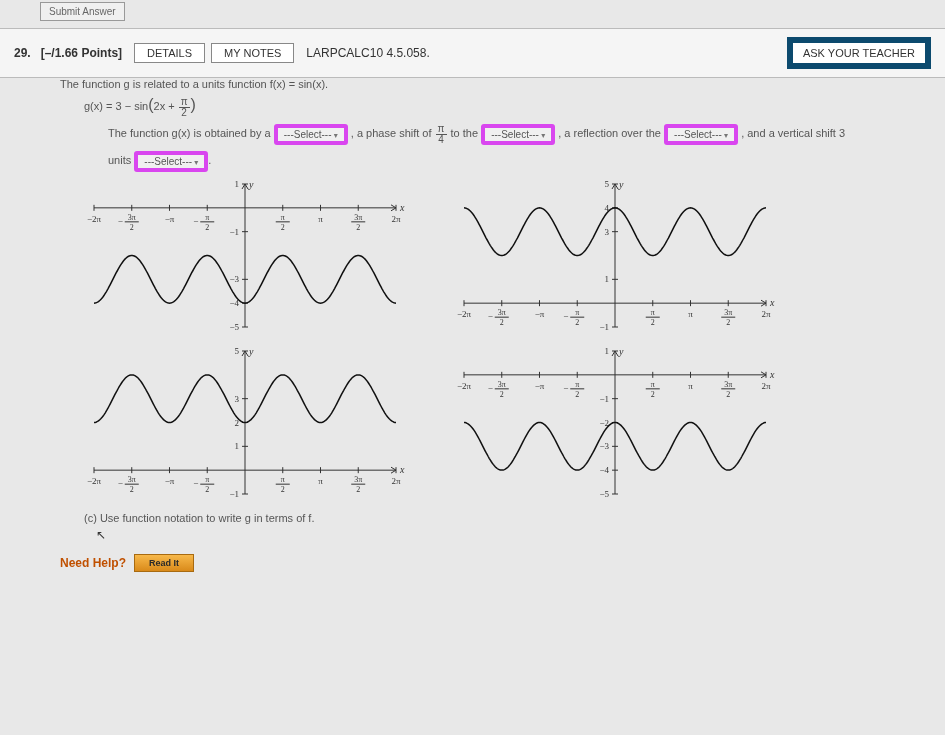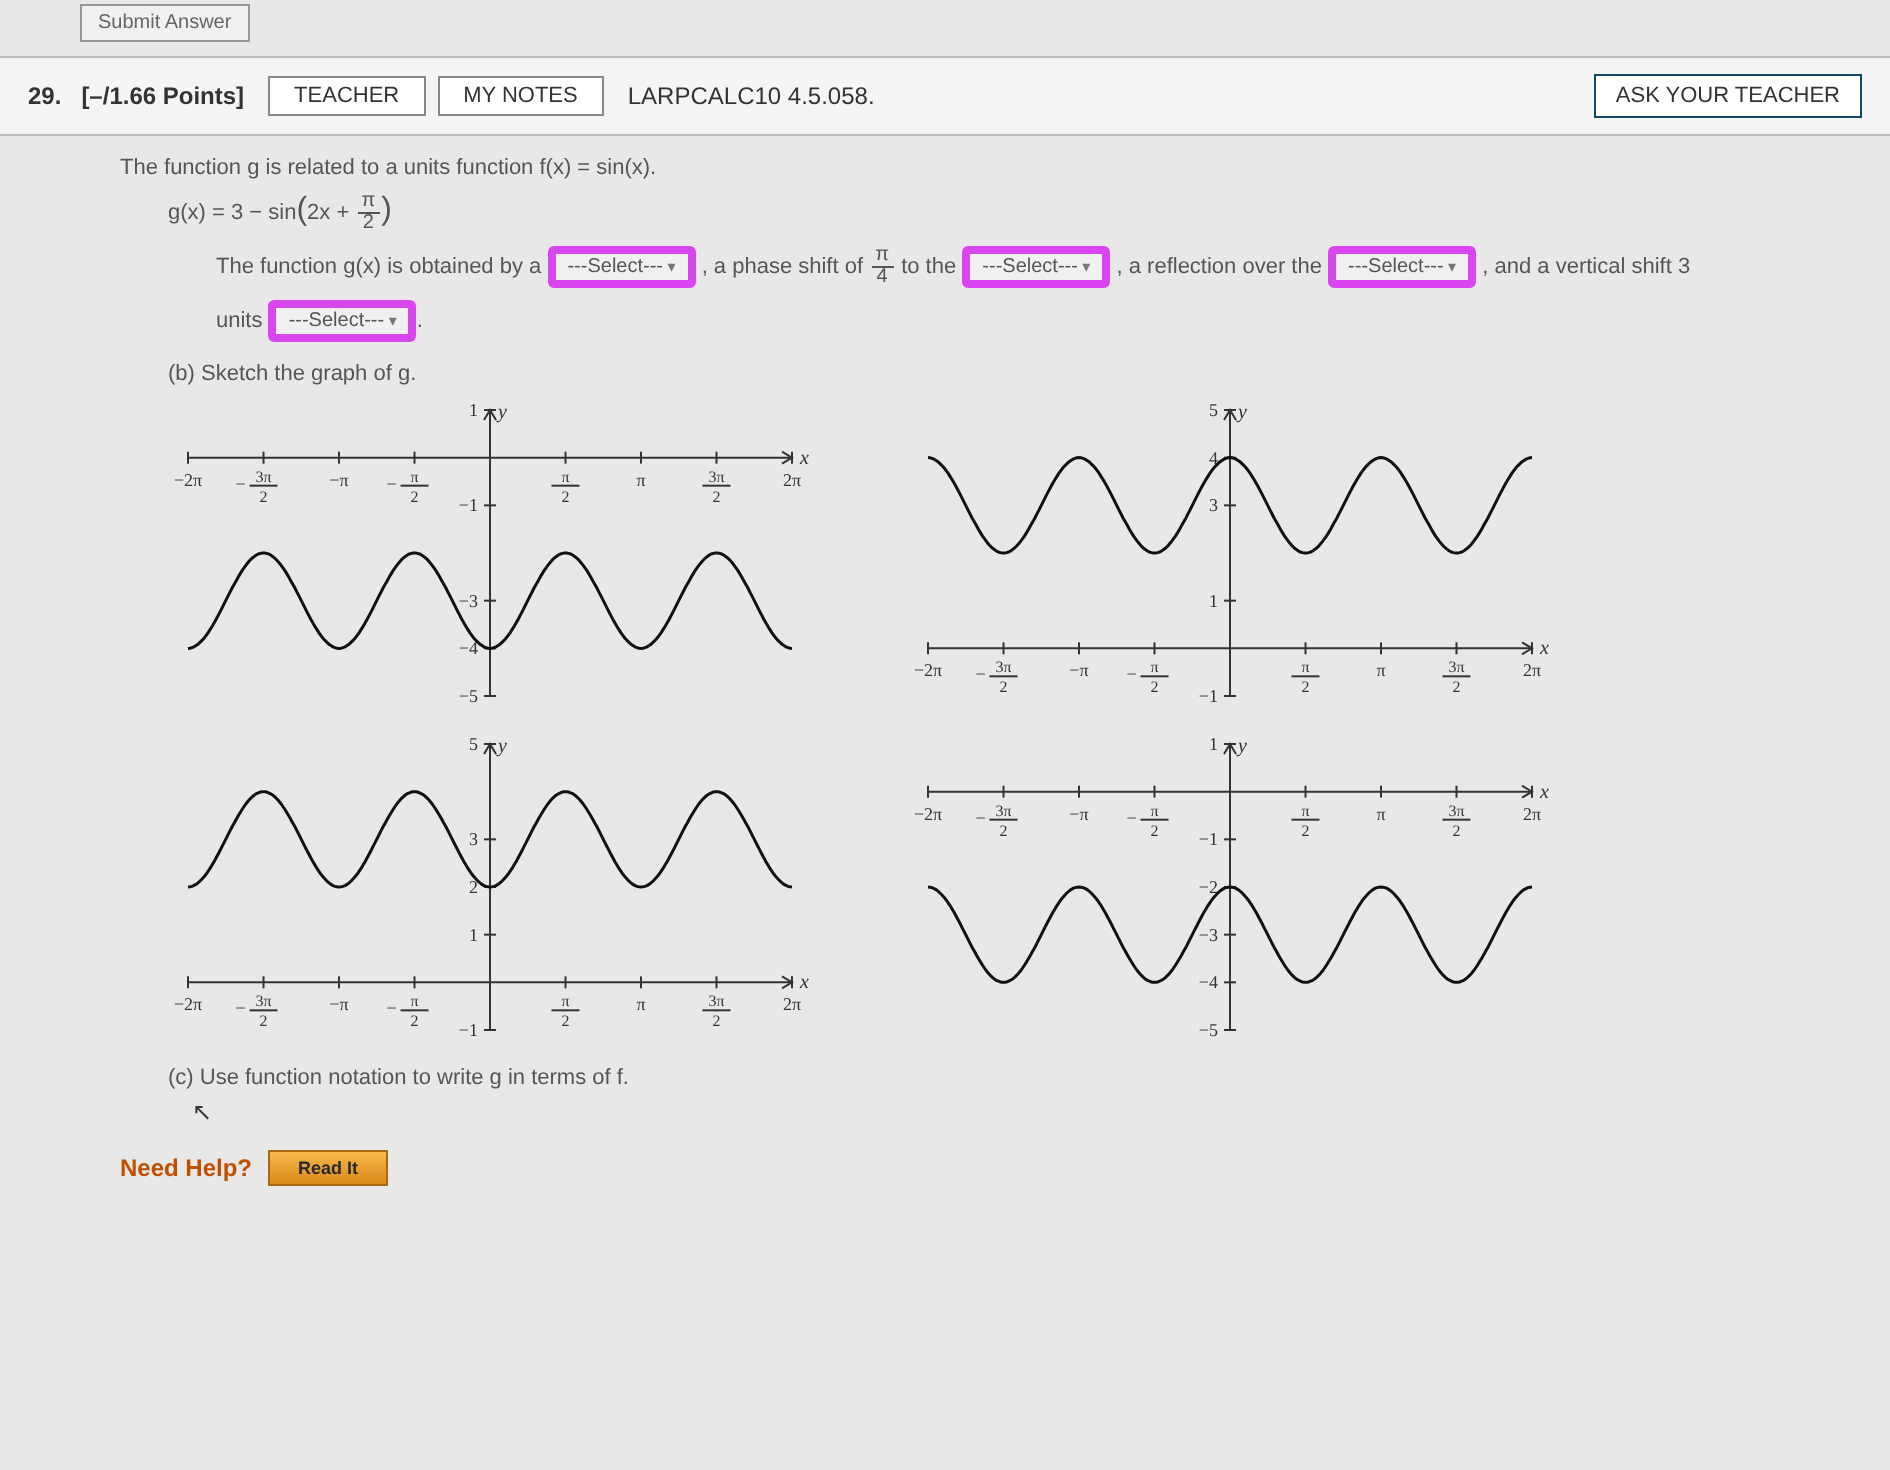--- a/index.html
+++ b/index.html
@@ -39,21 +39,21 @@
     border: 1px solid #888;
     background: #fff;
     padding: 3px 12px;
     font-size: 11px;
     color: #333;
     cursor: pointer;
   }
   .refid { font-size: 12px; color: #333; margin-left: 6px; }
   .ask-btn {
     margin-left: auto;
-    border: 1px solid #0c4a6e;
+    border: 6px solid #0c4a6e;
     background: #fff;
     padding: 4px 10px;
     font-size: 11px;
     color: #333;
     cursor: pointer;
   }
   .content {
     position: absolute;
     top: 70px; left: 0; right: 0; bottom: 0;
     padding: 8px 20px 8px 60px;
@@ -125,21 +125,21 @@
   }
 </style>
 </head>
 <body>
 
 <button class="submit-top">Submit Answer</button>
 
 <div class="header-row">
   <span class="qnum">29.</span>
   <span class="points">[–/1.66 Points]</span>
-  <button class="pill-btn">TEACHER</button>
+  <button class="pill-btn">DETAILS</button>
   <button class="pill-btn">MY NOTES</button>
   <span class="refid">LARPCALC10 4.5.058.</span>
   <button class="ask-btn">ASK YOUR TEACHER</button>
 </div>
 
 <div class="content">
 
   <div class="line">The function g is related to a units function f(x) = sin(x).</div>
 
   <div class="line indent">
@@ -162,21 +162,20 @@
     <span class="sel">---Select---</span>
     <span>, a reflection over the</span>
     <span class="sel">---Select---</span>
     <span>, and a vertical shift 3</span>
   </div>
   <div class="line indent2">
     <span>units</span>
     <span class="sel">---Select---</span>.
   </div>
 
-  <div class="line indent" style="margin-top:10px;">(b) Sketch the graph of g.</div>
 
   <div class="graphs">
     <div class="graph-box"><svg width="330" height="155">
           <line x1="10" y1="29.833333333333332" x2="312" y2="29.833333333333332" stroke="#333" stroke-width="1"></line>
           <line x1="161" y1="149" x2="161" y2="6" stroke="#333" stroke-width="1"></line>
           <polyline points="307,26.833333333333332 312,29.833333333333332 307,32.83333333333333" fill="none" stroke="#333"></polyline>
           <polyline points="158,11 161,6 164,11" fill="none" stroke="#333"></polyline>
           <text x="316" y="32.83333333333333" font-size="10" font-style="italic" fill="#333">x</text>
           <text x="165" y="10" font-size="10" font-style="italic" fill="#333">y</text>
           <line x1="10" y1="26.833333333333332" x2="10" y2="32.83333333333333" stroke="#333"></line>

